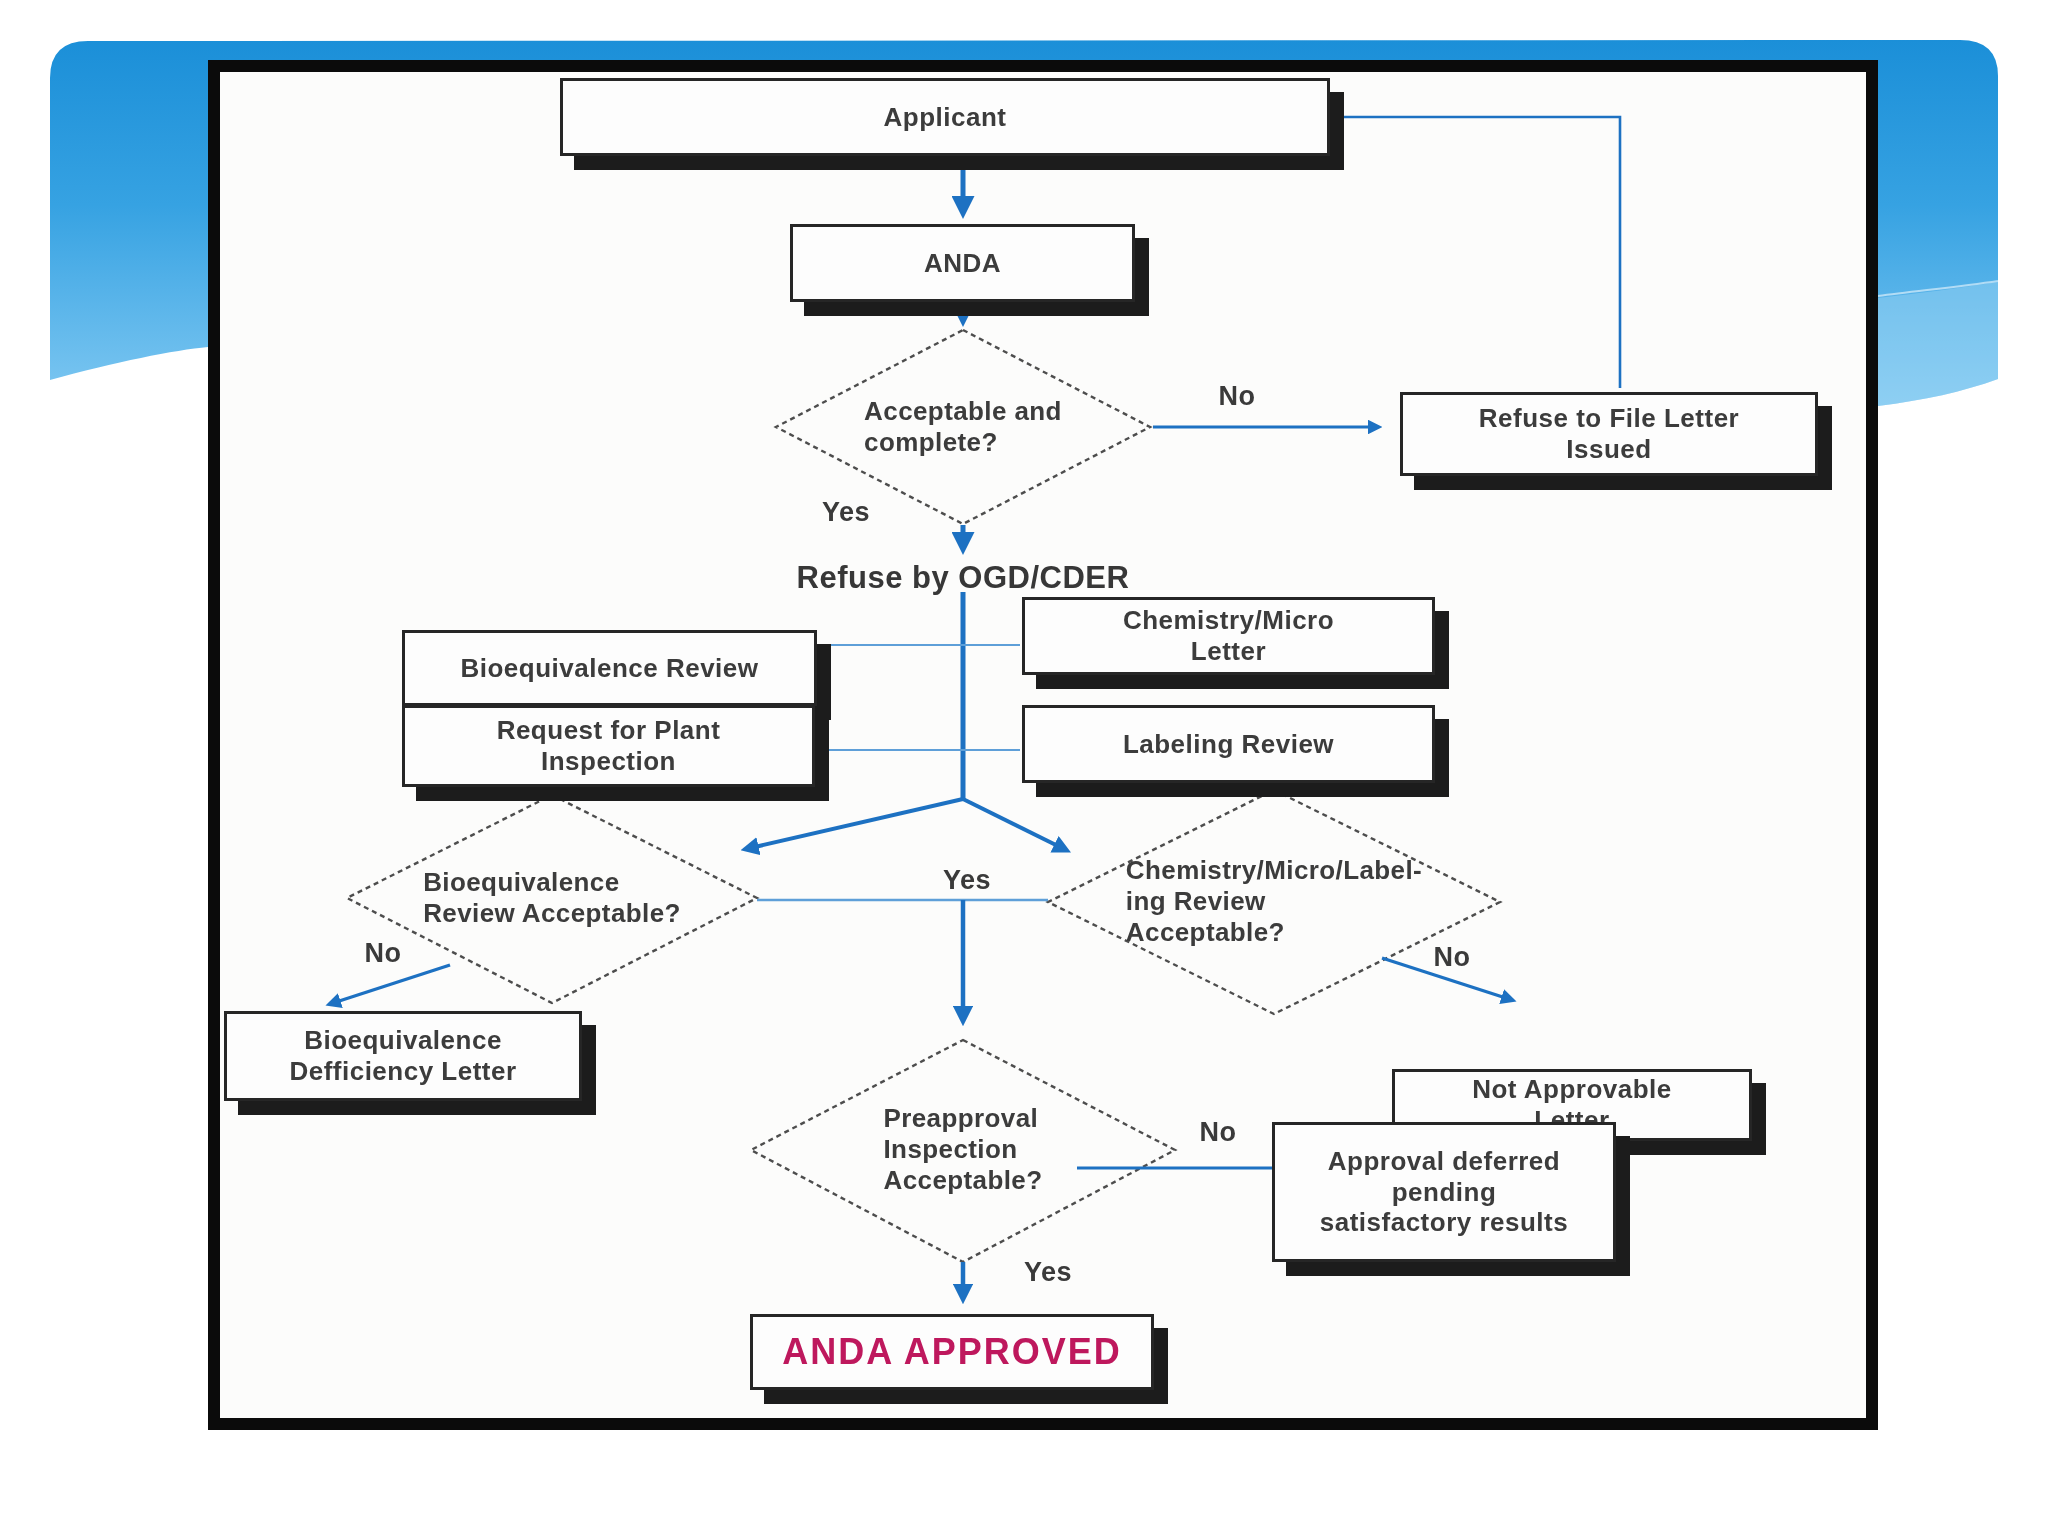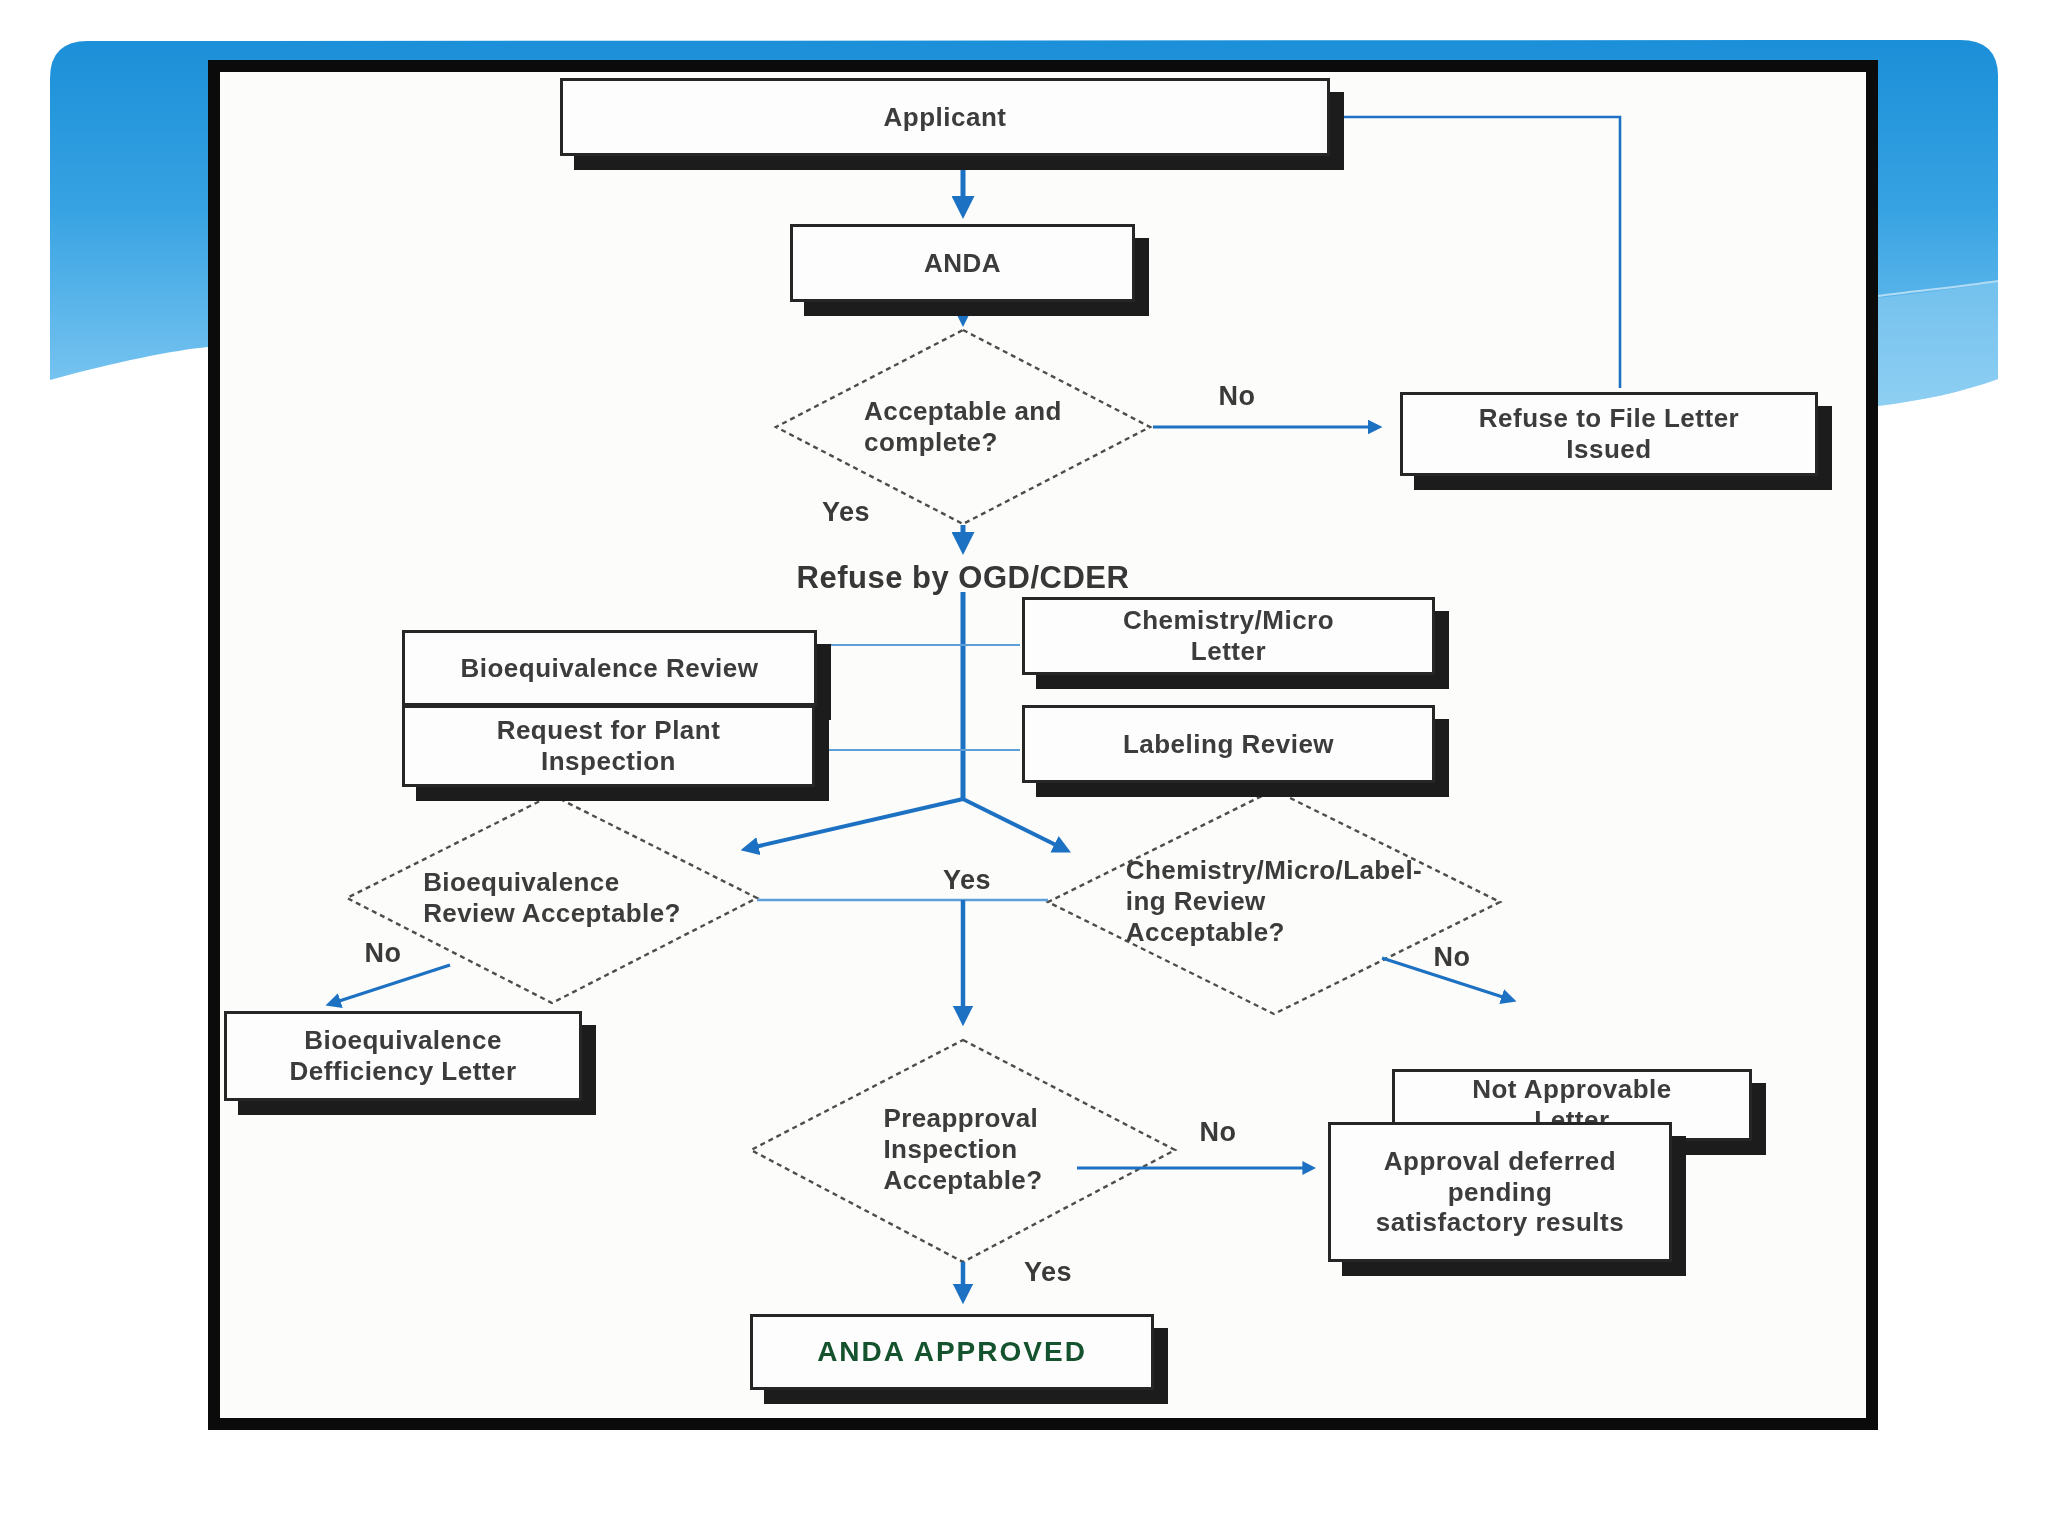--- a/index.html
+++ b/index.html
@@ -22,21 +22,21 @@
     background:#fdfdfd;border:3px solid #262626;
     box-shadow:14px 14px 0 0 #1c1c1c;
     display:flex;align-items:center;justify-content:center;
     text-align:center;box-sizing:border-box;
   }
   .node-label{
     white-space:pre-line;
     font-weight:bold;font-size:26px;line-height:1.18;color:#3c3c3c;
     letter-spacing:0.5px;
   }
-  .caps .node-label{font-size:28px;letter-spacing:2px;color:#14532d;}
+  .caps .node-label{font-size:36px;letter-spacing:2px;color:#be185d;}
   .diamond-label{
     position:absolute;z-index:3;transform:translate(-50%,-50%);
     white-space:pre-line;text-align:left;
     font-weight:bold;font-size:26px;line-height:1.2;color:#3c3c3c;
     letter-spacing:0.4px;
   }
   .edge-label{
     position:absolute;z-index:3;transform:translate(-50%,-50%);
     font-weight:bold;font-size:27px;color:#3a3a3a;letter-spacing:0.5px;
   }
@@ -135,21 +135,21 @@
   <div class="box" style="left:224px;top:1011px;width:358px;height:90px">
     <span class="node-label">Bioequivalence
 Defficiency Letter</span>
   </div>
 
   <div class="box" style="left:1392px;top:1069px;width:360px;height:72px">
     <span class="node-label">Not Approvable
 Letter</span>
   </div>
 
-  <div class="box" style="left:1328px;top:1122px;width:344px;height:140px">
+  <div class="box" style="left:1272px;top:1122px;width:344px;height:140px">
     <span class="node-label">Approval deferred
 pending
 satisfactory results</span>
   </div>
 
   <div class="box caps" style="left:750px;top:1314px;width:404px;height:76px">
     <span class="node-label">ANDA APPROVED</span>
   </div>
 
   <div class="diamond-label" style="left:963px;top:427px">Acceptable and

